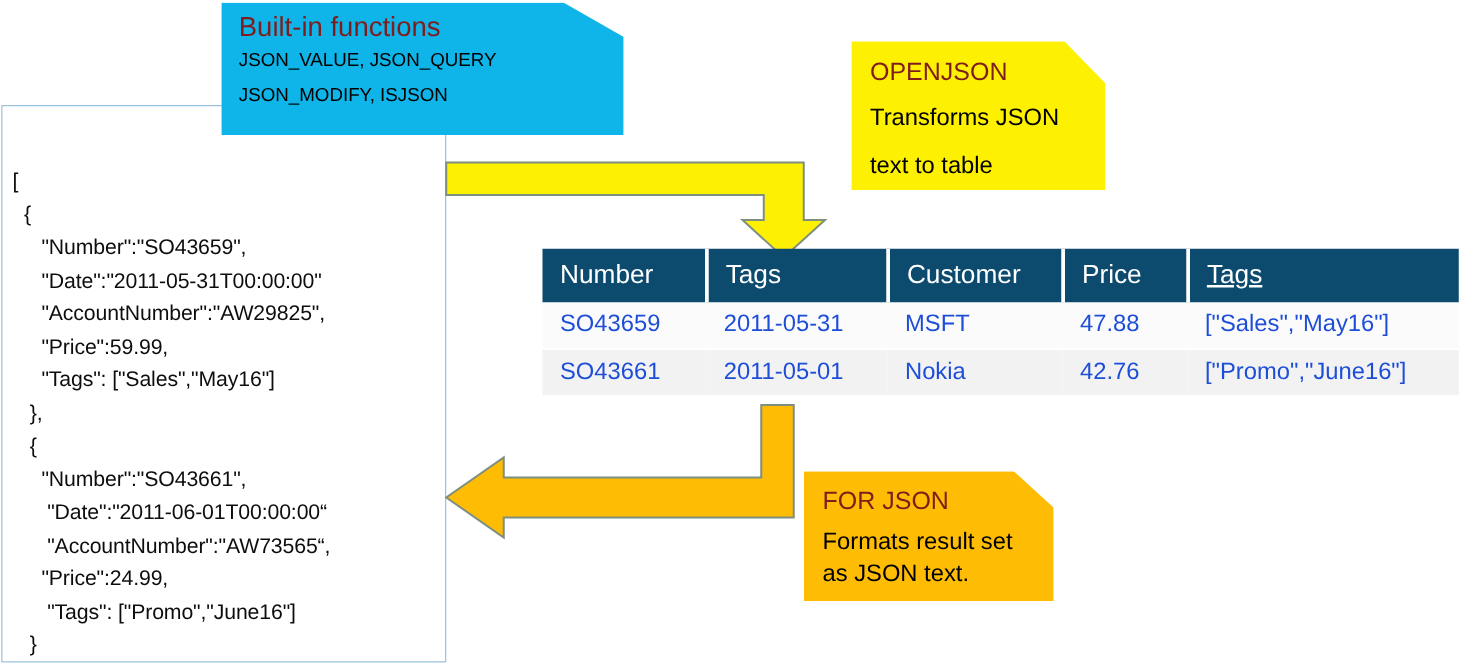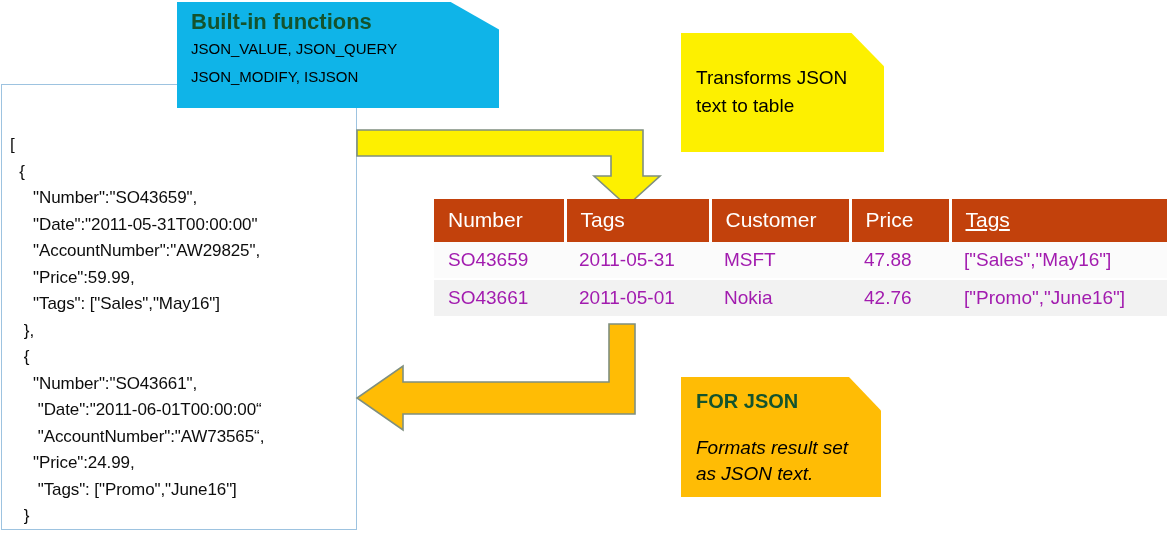--- a/index.html
+++ b/index.html
@@ -40,22 +40,22 @@
     color: #0d0d0d;
     letter-spacing: -0.1px;
   }
 
   
   .callout {
     position: absolute;
     box-sizing: border-box;
   }
   .callout .c-title {
-    font-weight: bold;
-    color: #14532d;
+    font-weight: normal;
+    color: #7f1d1d;
   }
   .callout .c-body {
     color: #000000;
     white-space: pre-line;
   }
 
   #callout-builtin {
     left: 177px;
     top: 2px;
     width: 322px;
@@ -81,77 +81,76 @@
     background: #fdf000;
     clip-path: polygon(0 0, 84% 0, 100% 28%, 100% 100%, 0 100%);
     padding: 11px 0 0 15px;
   }
   #callout-openjson .c-title {
     font-size: 20px;
     line-height: 29px;
   }
   #callout-openjson .c-body {
     font-size: 19px;
-    line-height: 28px;
-    margin-top: 20px;
+    line-height: 38px;
+    margin-top: 3px;
   }
 
   #callout-forjson {
-    left: 681px;
+    left: 643px;
     top: 377px;
     width: 200px;
-    height: 120px;
+    height: 104px;
     background: #ffbc05;
     clip-path: polygon(0 0, 84% 0, 100% 28%, 100% 100%, 0 100%);
     padding: 10px 0 0 15px;
   }
   #callout-forjson .c-title {
     font-size: 20px;
     line-height: 28px;
   }
   #callout-forjson .c-body {
     font-size: 19px;
     line-height: 26px;
-    margin-top: 20px;
-    font-style: italic;
+    margin-top: 6px;
   }
 
   
   .arrow-svg {
     position: absolute;
     overflow: visible;
   }
   #arrow-openjson { left: 355px; top: 128px; }
   #arrow-forjson  { left: 355px; top: 322px; }
 
   
   #result-table {
     position: absolute;
     left: 434px;
     top: 199px;
     width: 733px;
     border-collapse: collapse;
     table-layout: fixed;
   }
   #result-table th {
-    background: #c2410c;
+    background: #0c4a6e;
     color: #ffffff;
     font-weight: normal;
     font-size: 21px;
     text-align: left;
     padding: 9px 0 10px 14px;
     border-right: 3px solid #ffffff;
     height: 30px;
     box-sizing: border-box;
     margin-left: 45px;
   }
   #result-table th:last-child { border-right: none; text-decoration: underline; }
   #result-table td {
     font-size: 19px;
-    color: #a21caf;
+    color: #1d4ed8;
     text-align: left;
     padding: 7px 0 7px 14px;
     border-bottom: 2px solid #ffffff;
     height: 25px;
     box-sizing: border-box;
   }
   #result-table tbody tr:nth-child(odd) td  { background: #fbfbfb; }
   #result-table tbody tr:nth-child(even) td { background: #f2f2f2; }
 </style>
 </head>
@@ -221,20 +220,21 @@
     </tbody>
   </table>
 
   <div id="callout-builtin" class="callout">
     <div class="c-title">Built-in functions</div>
     <div class="c-body">JSON_VALUE, JSON_QUERY
 JSON_MODIFY, ISJSON</div>
   </div>
 
   <div id="callout-openjson" class="callout">
+    <div class="c-title">OPENJSON</div>
     <div class="c-body">Transforms JSON
 text to table</div>
   </div>
 
   <div id="callout-forjson" class="callout">
     <div class="c-title">FOR JSON</div>
     <div class="c-body">Formats result set
 as JSON text.</div>
   </div>
 

